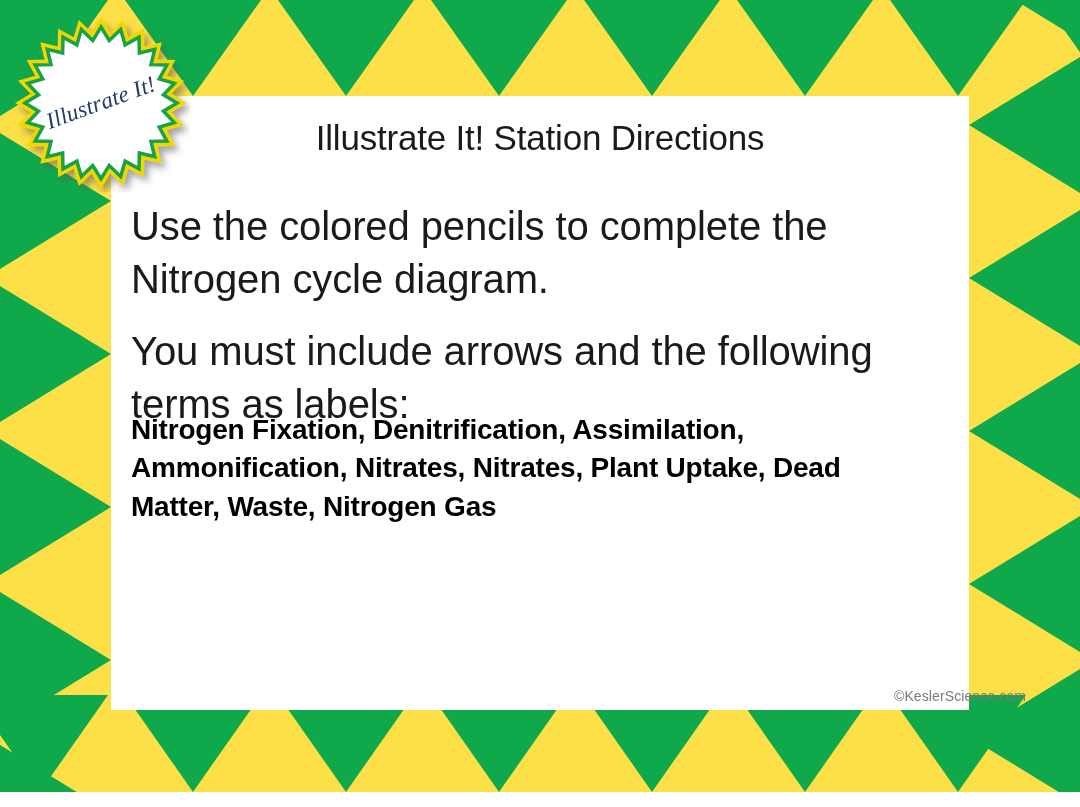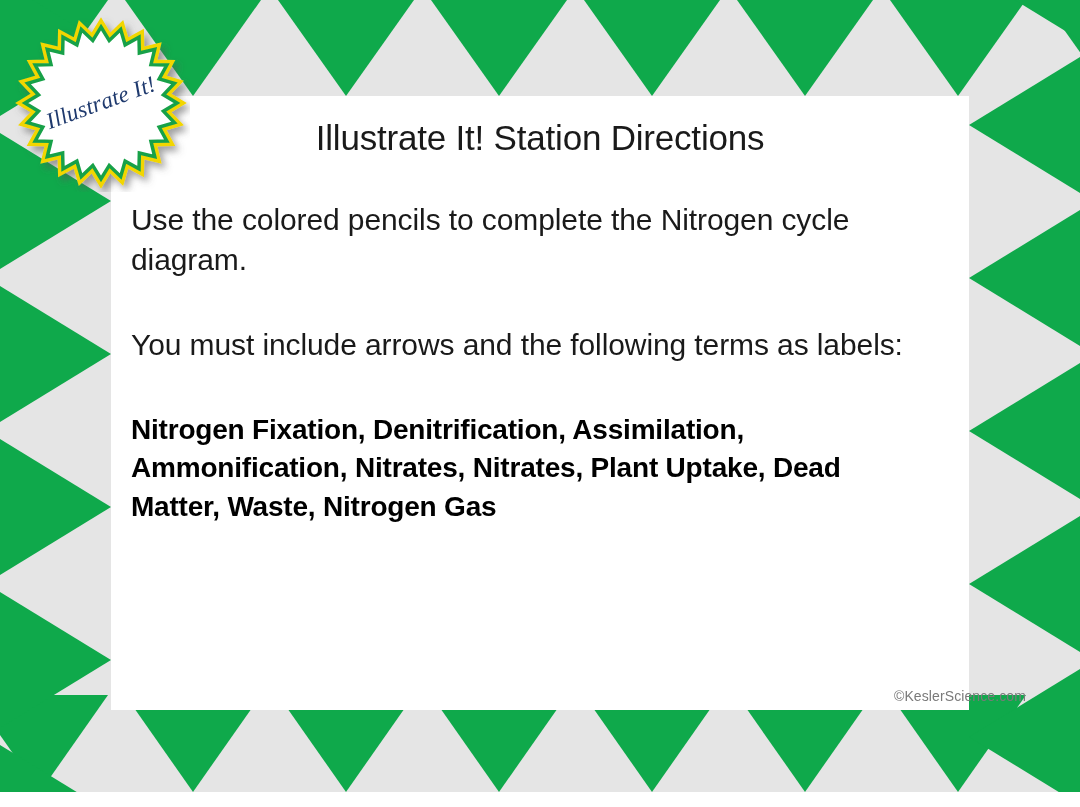--- a/index.html
+++ b/index.html
@@ -7,21 +7,21 @@
     padding: 0;
     background: #ffffff;
   }
   body {
     font-family: "Liberation Sans", sans-serif;
   }
   #slide {
     position: relative;
     width: 1080px;
     height: 792px;
-    background: #e5e5e5;
+    background: #fde047;
     overflow: hidden;
   }
 
   
   .border-band {
     position: absolute;
     overflow: hidden;
     pointer-events: none;
   }
   #border-top    { left: 0;   top: 0;     width: 1080px; height: 96px; }
@@ -111,21 +111,21 @@
     font-size: 35px;
     font-weight: 400;
     color: #1a1a1a;
     letter-spacing: -0.2px;
     z-index: 20;
   }
   .body-para {
     position: absolute;
     left: 131px;
     width: 820px;
-    font-size: 30px;
+    font-size: 40px;
     font-weight: 400;
     line-height: 1.32;
     color: #1a1a1a;
     letter-spacing: -0.1px;
     z-index: 20;
   }
   #para-1 { top: 200px; width: 830px; }
   #para-2 { top: 325px; width: 775px; }
   #terms-list {
     position: absolute;

